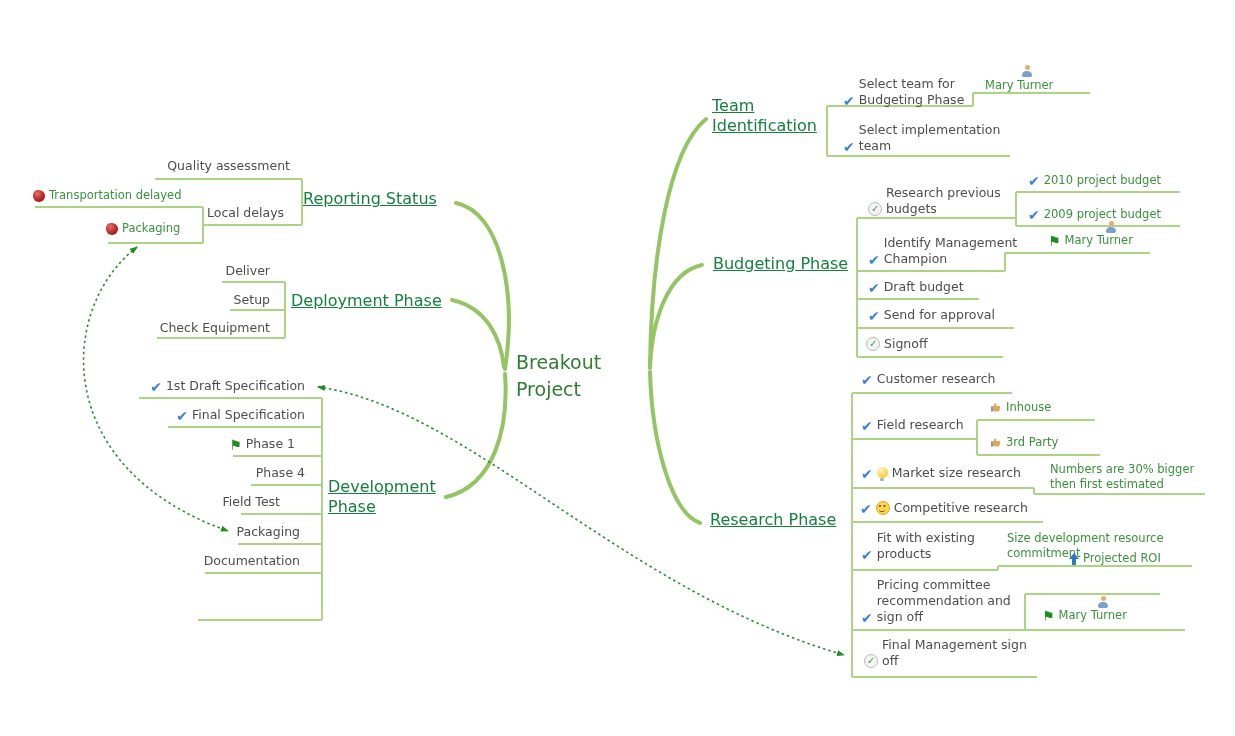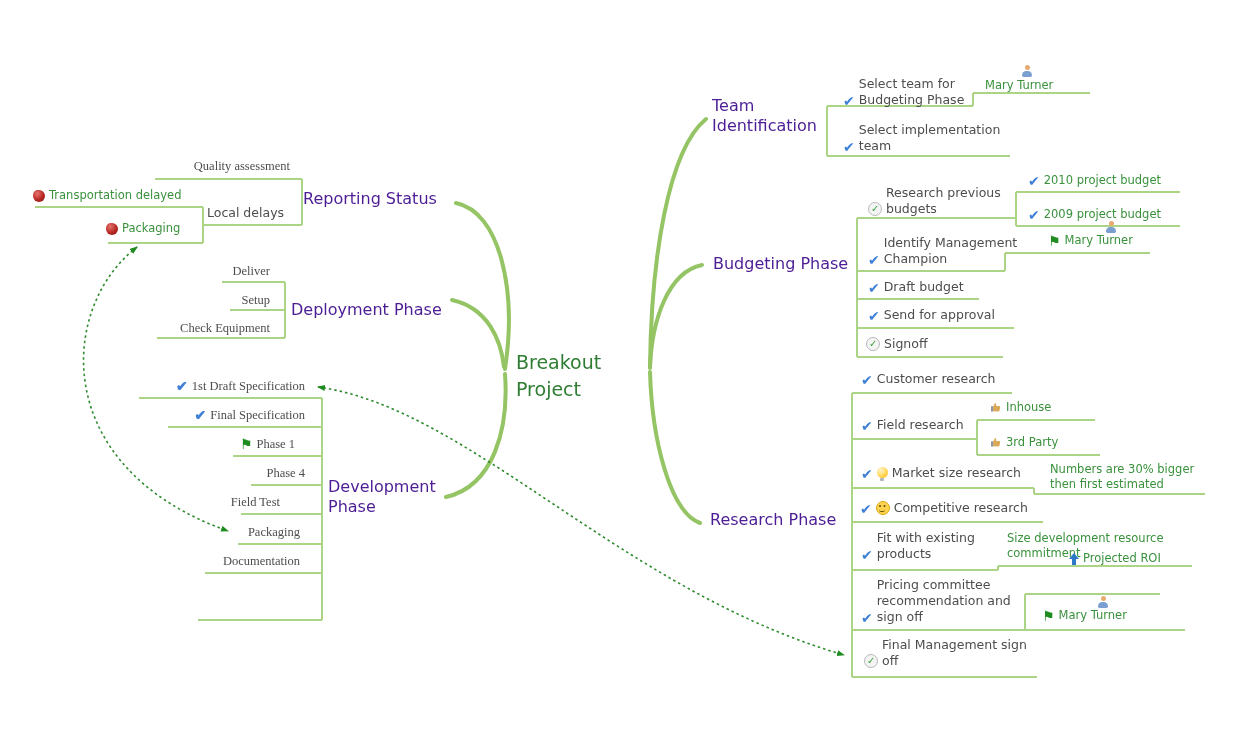--- a/index.html
+++ b/index.html
@@ -3,23 +3,23 @@
 <meta charset="utf-8">
 <style>
   html,body{margin:0;padding:0;background:#fff;}
   #stage{position:relative;width:1235px;height:736px;overflow:hidden;background:#fff;
          font-family:"DejaVu Sans","Liberation Sans",sans-serif;}
   svg.wires{position:absolute;left:0;top:0;z-index:1;}
   .n{position:absolute;z-index:2;display:flex;align-items:flex-end;gap:4px;
      color:#4d4d4d;font-size:12.5px;line-height:16px;white-space:nowrap;}
   .n .txt{display:block;}
   .wrap .txt{white-space:normal;}
-  .r{justify-content:flex-end;text-align:left;font-family:Liberation Serif, serif;}
+  .r{justify-content:flex-end;text-align:left;}
   .g{color:#39913c;font-size:11.5px;line-height:15px;}
-  .branch{position:absolute;z-index:2;color:#4c1d95;font-size:16px;line-height:20px;white-space:nowrap;}
+  .branch{position:absolute;z-index:2;color:#15803d;font-size:16px;line-height:20px;white-space:nowrap;text-decoration:underline;}
   .branch.wrap{white-space:normal;}
   .center-title{position:absolute;z-index:2;color:#2f7d33;font-size:19px;line-height:27px;width:110px;}
   
   .ic{display:inline-block;flex:0 0 auto;}
   .chk{color:#3e7fd6;font-size:14px;line-height:14px;margin-bottom:0px;font-weight:bold;}
   .done{width:12px;height:12px;border-radius:50%;background:#f4f4f4;border:1px solid #b9b9b9;position:relative;margin-bottom:1px;}
   .done::after{content:"\2713";position:absolute;left:2px;top:-2px;font-size:10px;color:#3aa23a;font-weight:bold;}
   .flag{color:#1f8c1f;font-size:14px;line-height:14px;}
   .alert{width:12px;height:12px;border-radius:45% 55% 55% 55%;margin-bottom:1px;
          background:radial-gradient(circle at 35% 30%, #e4736d, #b72722 55%, #7e120f);}
@@ -126,21 +126,21 @@
 
     <g stroke="#2e8b2e" stroke-width="1.6" fill="none" stroke-dasharray="2.5 3">
       <path d="M 137,247 C 58,308 50,468 228,531" marker-start="url(#ahS)" marker-end="url(#ahE)"></path>
       <path d="M 318,387 C 470,408 620,590 844,655" marker-start="url(#ahS)" marker-end="url(#ahE)"></path>
     </g>
   </svg>
 
   <div class="center-title" style="left:516px;top:349px">Breakout Project</div>
 
   <div class="branch" style="left:303px;top:189px">Reporting Status</div>
-  <div class="branch" style="left:291px;top:300px">Deployment Phase</div>
+  <div class="branch" style="left:291px;top:291px">Deployment Phase</div>
   <div class="branch wrap" style="left:328px;top:477px;width:118px">Development Phase</div>
   <div class="branch wrap" style="left:712px;top:96px;width:120px">Team Identification</div>
   <div class="branch" style="left:713px;top:254px">Budgeting Phase</div>
   <div class="branch" style="left:710px;top:510px">Research Phase</div>
 
   <div class="n r" style="right:945px;top:158px">
     <span class="txt">Quality assessment</span>
   </div>
   <div class="n" style="left:207px;top:205px">
     <span class="txt">Local delays</span>

